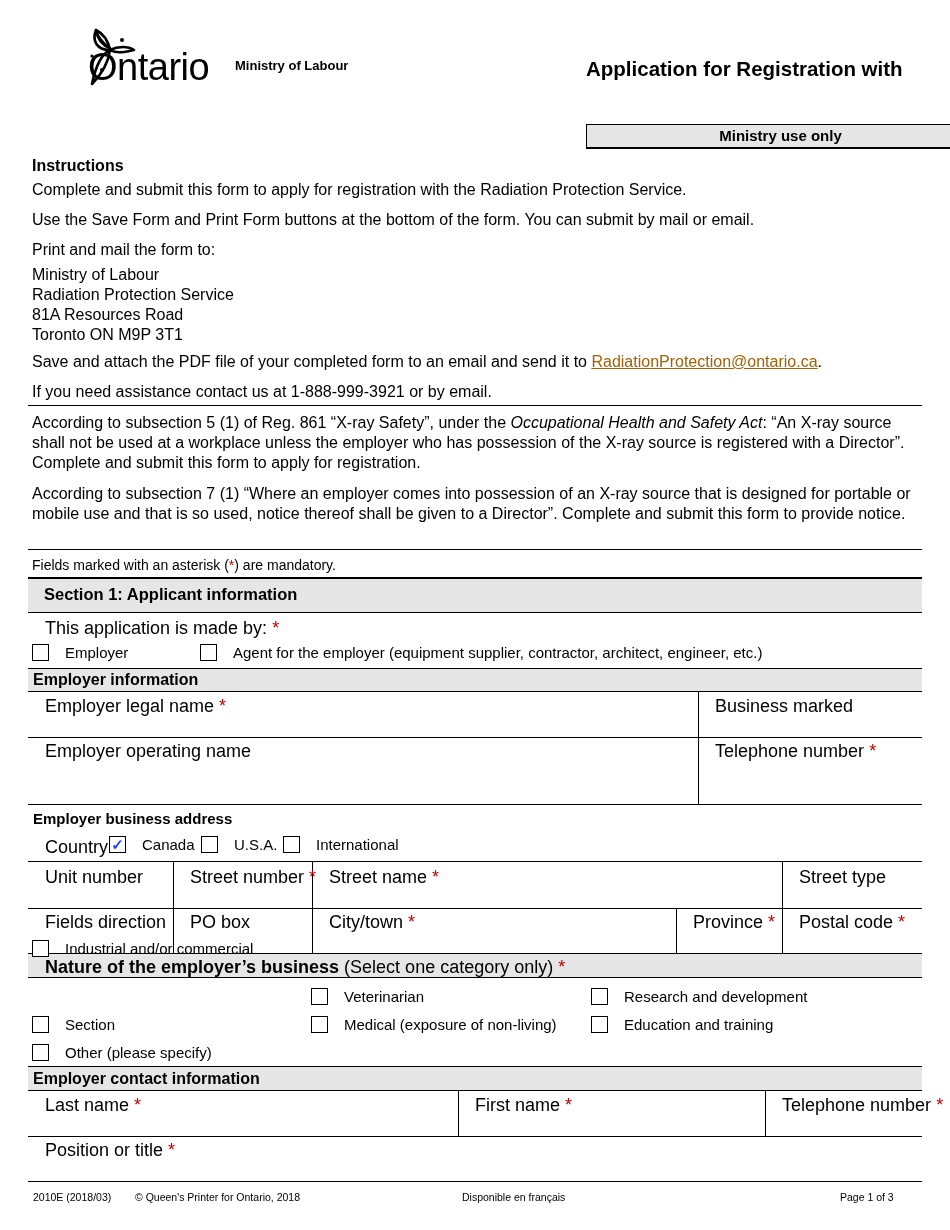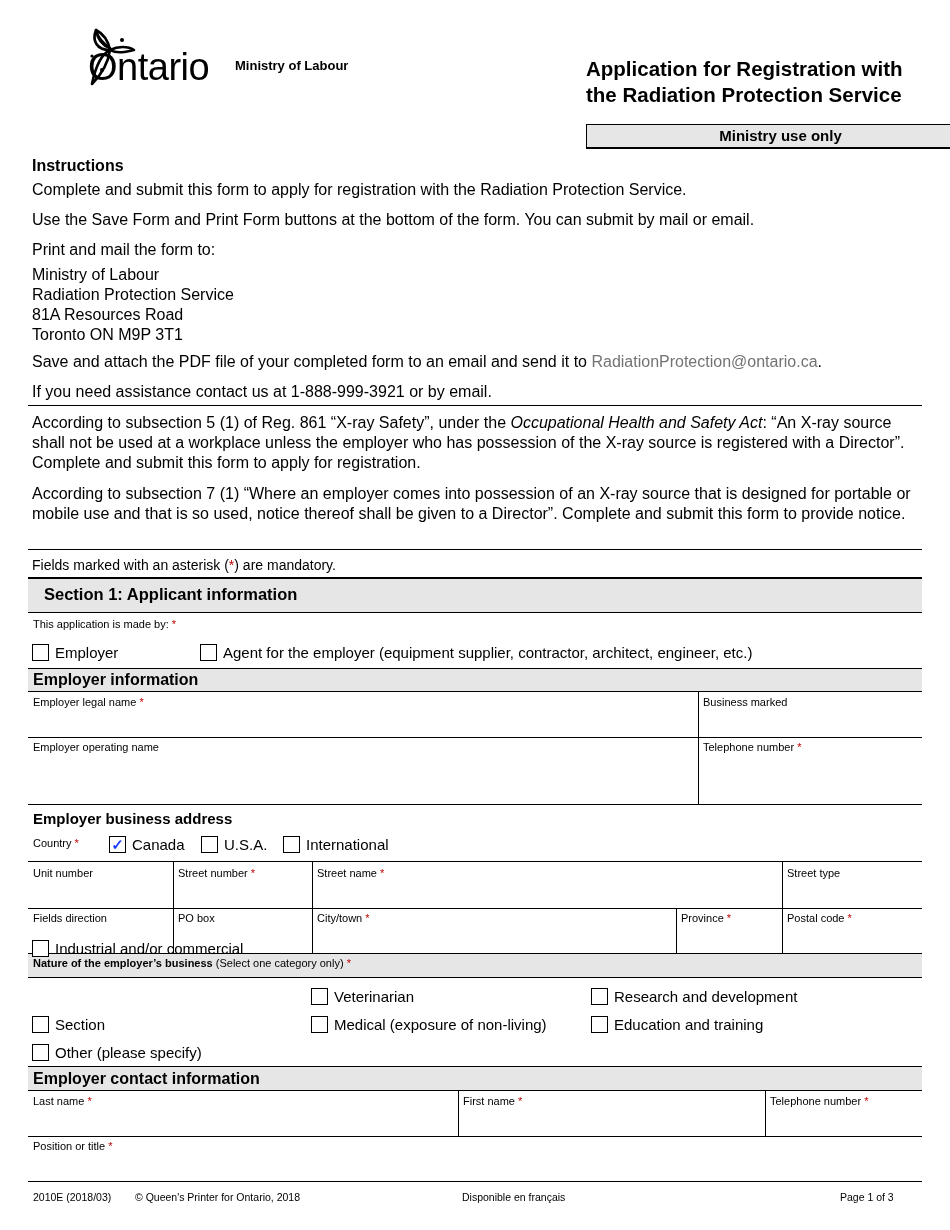--- a/index.html
+++ b/index.html
@@ -9,30 +9,30 @@
   .req { color: #c00000; }
   .logo { left: 28px; top: 28px; width: 180px; height: 62px; }
   .logo-text { left: 88px; top: 48px; font-size: 38px; font-weight: normal; letter-spacing: -0.5px; line-height: 1; }
   .ministry { left: 235px; top: 58px; font-size: 13px; font-weight: bold; }
   .title { left: 586px; top: 56px; width: 340px; font-size: 20.5px; font-weight: bold; line-height: 26px; }
   .muo { left: 586px; top: 124px; width: 389px; border: 1px solid #000; }
   .muo-head { background: #e6e6e6; text-align: center; font-weight: bold; font-size: 15px; height: 23px; line-height: 22px; border-bottom: 1px solid #000; }
   .muo-row { font-size: 15px; height: 26px; line-height: 26px; padding-left: 5px; }
   .instr-title { left: 32px; top: 157px; font-weight: bold; font-size: 16px; }
   .p { left: 32px; font-size: 16px; line-height: 20px; width: 890px; }
-  .link { color: #737373; }
+  .link { color: #a16207; text-decoration: underline; }
   .hr { left: 28px; width: 894px; height: 1px; background: #000; }
   .hr2 { left: 28px; width: 894px; height: 2px; background: #000; }
   .band { left: 28px; width: 894px; background: #e6e6e6; }
   .band-lbl { left: 33px; font-weight: bold; font-size: 16px; }
   .sec-lbl { left: 44px; font-weight: bold; font-size: 16.5px; }
-  .lbl { font-size: 11px; }
+  .lbl { font-size: 18px; margin-left: 12px; }
   .vline { width: 1px; background: #000; }
   .cb { width: 17px; height: 17px; border: 1px solid #000; background: #fff; display: inline-block; vertical-align: middle; }
-  .cb-row { font-size: 15px; display: flex; align-items: center; gap: 6px; }
+  .cb-row { font-size: 15px; display: flex; align-items: center; gap: 16px; }
   .check { color: #1a3cff; font-size: 15px; line-height: 15px; text-align: center; font-weight: bold; }
   .footer { top: 1191px; font-size: 10.5px; }
   i.em { font-style: italic; }
 </style>
 </head>
 <body>
 
 <svg class="abs logo" viewBox="0 0 60 62">
   <g fill="none" stroke="#000" stroke-width="2.6" stroke-linejoin="round">
     <path d="M8 2 C10 10 16 16 22 20 C16 18 10 14 8 2 Z" fill="#000"></path>
@@ -41,21 +41,20 @@
     <path d="M22 22 C14 26 8 36 4 56 C14 46 20 36 22 22 Z"></path>
   </g>
   <circle cx="34" cy="12" r="2" fill="#000"></circle>
   <circle cx="14" cy="42" r="2" fill="#000"></circle>
   <circle cx="4" cy="28" r="1.6" fill="#000"></circle>
 </svg>
 <div class="abs logo-text">Ontario</div>
 <div class="abs ministry">Ministry of Labour</div>
 <div class="abs title">
   <div>Application for Registration with</div>
-  <div>the Radiation Protection Service</div>
 </div>
 
 <div class="abs muo">
   <div class="muo-head">Ministry use only</div>
 </div>
 
 <div class="abs instr-title">Instructions</div>
 <div class="abs p" style="top:180px">Complete and submit this form to apply for registration with the Radiation Protection Service.</div>
 <div class="abs p" style="top:210px">Use the Save Form and Print Form buttons at the bottom of the form. You can submit by mail or email.</div>
 <div class="abs p" style="top:240px">Print and mail the form to:</div>

